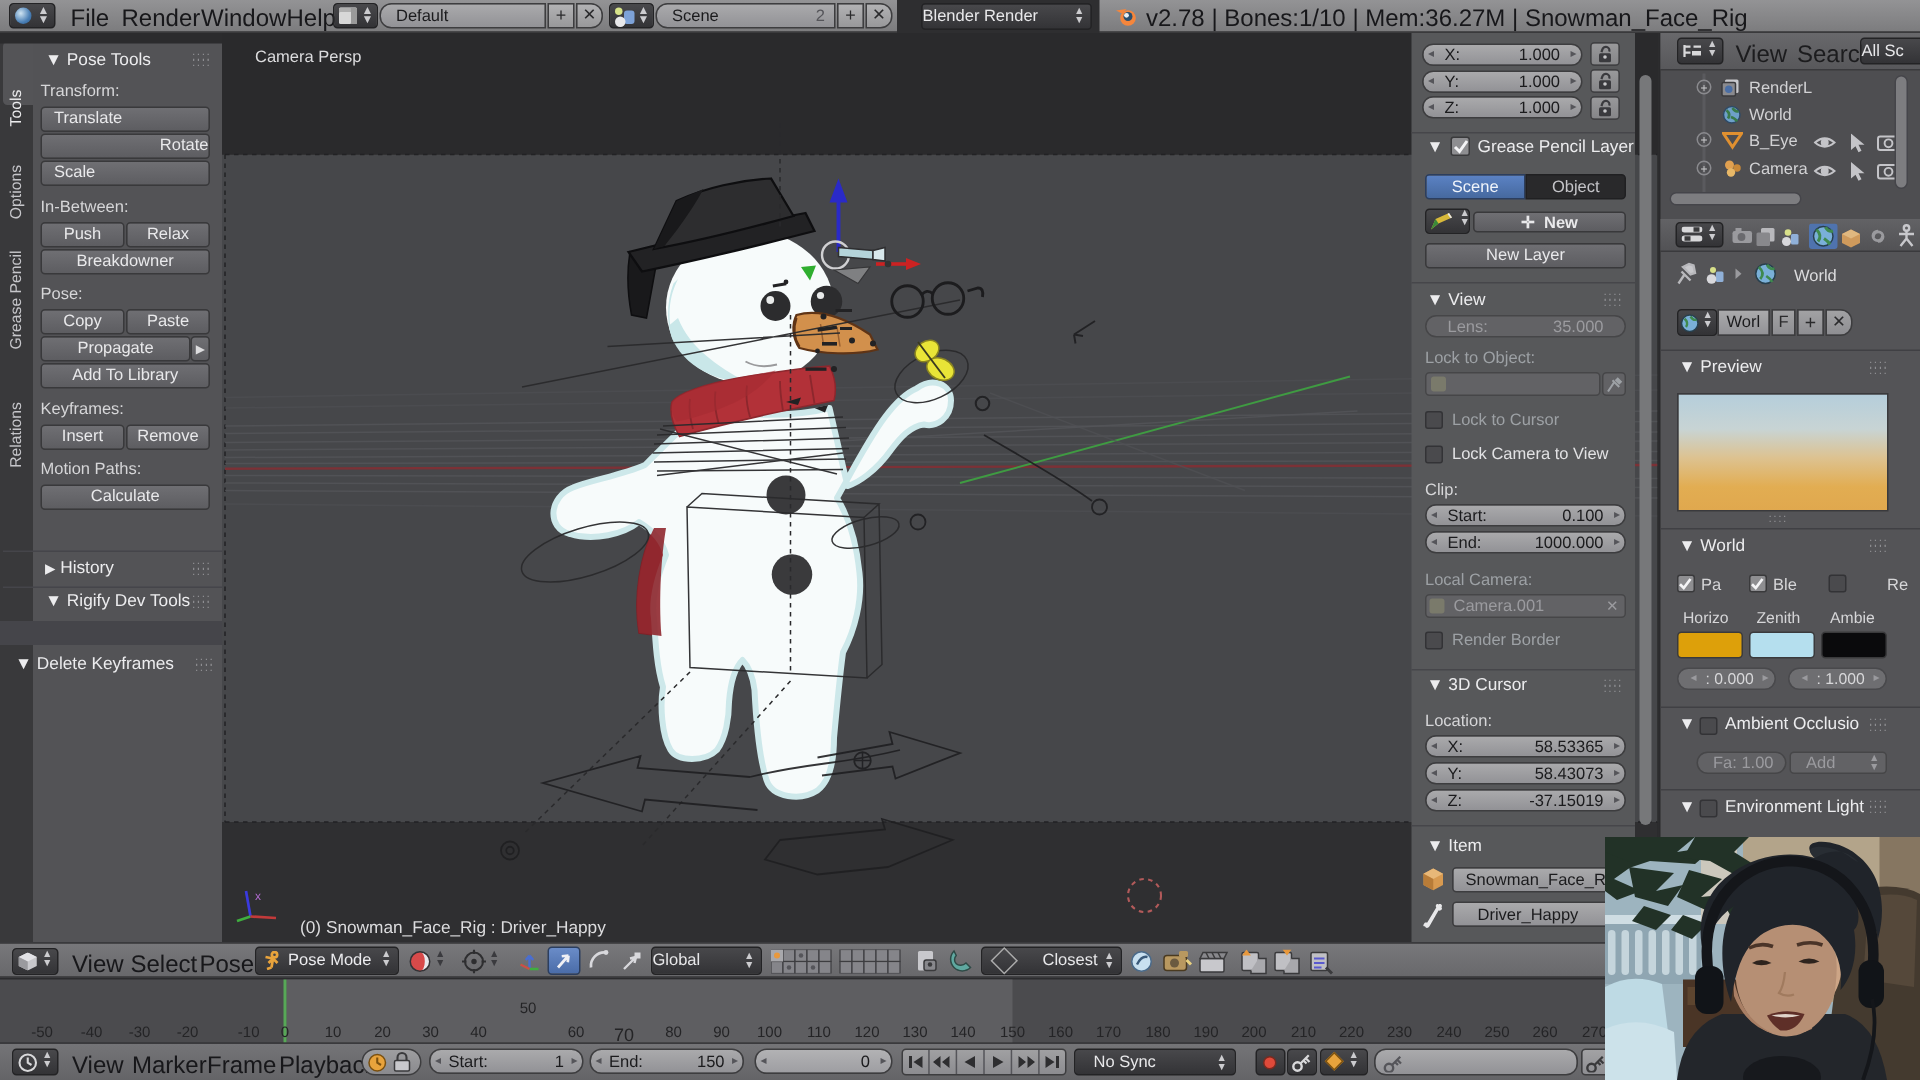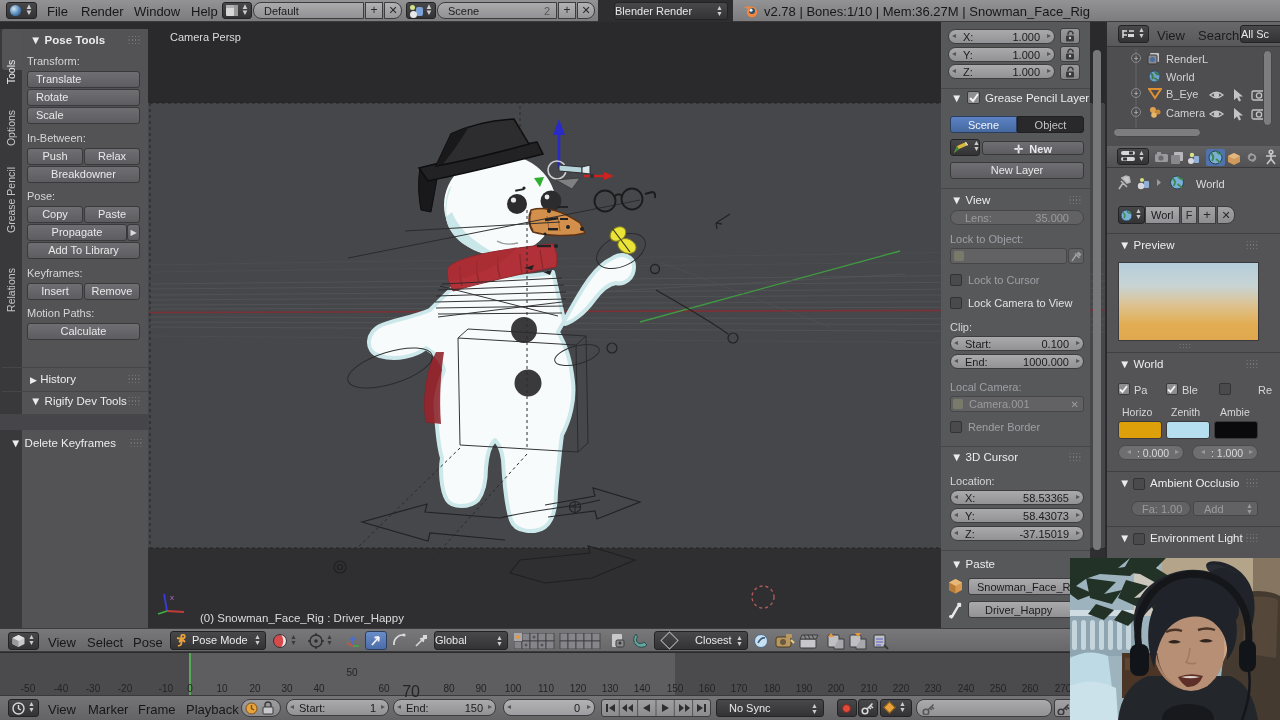--- a/index.html
+++ b/index.html
@@ -2,21 +2,21 @@
 <html><head><meta charset="utf-8"><style>
 html,body{margin:0;padding:0;width:1280px;height:720px;overflow:hidden;background:#2c2c2e;font-family:"Liberation Sans",sans-serif;}
 .ab{position:absolute;box-sizing:border-box;}
 .btn{background:linear-gradient(#6f6f73,#5d5d61);border:1px solid #39393b;border-radius:3px;color:#e9e9eb;font-size:11px;text-align:center;}
 .fld{background:linear-gradient(#aaaaac,#929296);border:1px solid #3d3d3f;border-radius:8px;color:#1b1b1d;font-size:11px;}
 .gfld{background:#626265;border:1px solid #464648;border-radius:8px;color:#9b9b9f;font-size:11px;}
 .hdr{color:#ececee;font-size:11.5px;}
 .lbl{color:#d6d6d8;font-size:11px;}
 .dkbtn{background:linear-gradient(#48484b,#333336);border:1px solid #232325;border-radius:3px;color:#e8e8ea;font-size:11px;}
 .grip{color:#8f8f93;font-size:8px;letter-spacing:1px;line-height:4px;}
-.menu{color:#17171a;font-size:13px;}
+.menu{color:#17171a;font-size:16px;}
 </style></head>
 <body>
 
 <div class="ab" style="left:0;top:0;width:1280px;height:22px;background:linear-gradient(#939395,#7c7c7e);border-bottom:1px solid #3a3a3c;"></div>
 <div class="ab dkbtn" style="left:6px;top:2px;width:31px;height:17px;"></div>
 <div class="ab" style="left:10px;top:5px;width:11px;height:11px;border-radius:50%;background:radial-gradient(circle at 35% 35%,#cfe4f2,#4a7fb5 60%,#2b5a8a);"></div>
 <div class="ab" style="left:25px;top:4px;color:#cccccf;font-size:8px;line-height:6px;">▲<br>▼</div>
 <div class="ab menu" style="left:47px;top:4px;">File</div>
 <div class="ab menu" style="left:81px;top:4px;text-align:right;">Render</div>
 <div class="ab menu" style="left:134px;top:4px;">Window</div>
@@ -211,25 +211,25 @@
 <div class="ab" style="left:0;top:22px;width:148px;height:606px;background:#535356;">
 <div class="ab" style="left:0;top:0;width:22px;height:606px;background:#39393b;"></div>
 <div class="ab" style="left:2px;top:6px;width:20px;height:42px;background:#545457;border-radius:3px 0 0 3px;"></div>
 <div class="ab" style="left:3px;top:4px;width:18px;height:600px;color:#c6c6ca;font-size:10.5px;">
 <div style="position:absolute;top:40px;left:-12px;transform:rotate(-90deg);transform-origin:center;width:40px;text-align:center;color:#ececee;">Tools</div>
 <div style="position:absolute;top:96px;left:-16px;transform:rotate(-90deg);transform-origin:center;width:48px;text-align:center;">Options</div>
 <div style="position:absolute;top:168px;left:-34px;transform:rotate(-90deg);transform-origin:center;width:84px;text-align:center;">Grease Pencil</div>
 <div style="position:absolute;top:258px;left:-22px;transform:rotate(-90deg);transform-origin:center;width:60px;text-align:center;">Relations</div>
 </div>
 <div class="ab" style="left:0;top:0;width:148px;height:7px;background:#2b2b2d;"></div>
-<div class="ab hdr" style="left:30px;top:12px;font-weight:bold;">▼ <span style="font-size:11.5px;">Pose Tools</span></div>
+<div class="ab hdr" style="left:30px;top:12px;">▼ <span style="font-size:11.5px;">Pose Tools</span></div>
 <div class="ab grip" style="left:128px;top:14px;">::::<br>::::</div>
 <div class="ab lbl" style="left:27px;top:33px;">Transform:</div>
 <div class="ab btn" style="left:27px;top:49px;width:113px;height:17px;line-height:15px;text-align:left;padding-left:8px;">Translate</div>
-<div class="ab btn" style="left:27px;top:67px;width:113px;height:17px;line-height:15px;text-align:left;padding-left:8px;">Rotate</div>
+<div class="ab btn" style="left:27px;top:67px;width:113px;height:17px;line-height:15px;text-align:right;padding-left:8px;">Rotate</div>
 <div class="ab btn" style="left:27px;top:85px;width:113px;height:17px;line-height:15px;text-align:left;padding-left:8px;">Scale</div>
 <div class="ab lbl" style="left:27px;top:110px;">In-Between:</div>
 <div class="ab btn" style="left:27px;top:126px;width:56px;height:17px;line-height:15px;">Push</div>
 <div class="ab btn" style="left:84px;top:126px;width:56px;height:17px;line-height:15px;">Relax</div>
 <div class="ab btn" style="left:27px;top:144px;width:113px;height:17px;line-height:15px;">Breakdowner</div>
 <div class="ab lbl" style="left:27px;top:168px;">Pose:</div>
 <div class="ab btn" style="left:27px;top:184px;width:56px;height:17px;line-height:15px;">Copy</div>
 <div class="ab btn" style="left:84px;top:184px;width:56px;height:17px;line-height:15px;">Paste</div>
 <div class="ab btn" style="left:27px;top:202px;width:100px;height:17px;line-height:15px;">Propagate</div>
 <div class="ab btn" style="left:127px;top:202px;width:13px;height:17px;line-height:15px;font-size:8px;color:#dcdcde;">▶</div>
@@ -314,21 +314,21 @@
 <div class="ab" style="left:9px;top:399px;width:12px;height:12px;background:#4a4a4d;border:1px solid #333336;border-radius:2px;"></div>
 <div class="ab" style="left:27px;top:399px;color:#9da1a5;font-size:11px;">Render Border</div>
 <div class="ab" style="left:0;top:424px;width:149px;height:1px;background:#46464a;"></div>
 <div class="ab hdr" style="left:10px;top:429px;">▼ 3D Cursor</div>
 <div class="ab grip" style="left:128px;top:431px;">::::<br>::::</div>
 <div class="ab lbl" style="left:9px;top:453px;">Location:</div>
 <div class="ab fld" style="left:9px;top:468px;width:134px;height:15px;"><span style="margin-left:14px;line-height:14px;">X:</span><span style="position:absolute;right:14px;line-height:14px;">58.53365</span><span style="position:absolute;left:3px;top:1px;color:#55555a;font-size:8px;">◂</span><span style="position:absolute;right:3px;top:1px;color:#55555a;font-size:8px;">▸</span></div>
 <div class="ab fld" style="left:9px;top:486px;width:134px;height:15px;"><span style="margin-left:14px;line-height:14px;">Y:</span><span style="position:absolute;right:14px;line-height:14px;">58.43073</span><span style="position:absolute;left:3px;top:1px;color:#55555a;font-size:8px;">◂</span><span style="position:absolute;right:3px;top:1px;color:#55555a;font-size:8px;">▸</span></div>
 <div class="ab fld" style="left:9px;top:504px;width:134px;height:15px;"><span style="margin-left:14px;line-height:14px;">Z:</span><span style="position:absolute;right:14px;line-height:14px;">-37.15019</span><span style="position:absolute;left:3px;top:1px;color:#55555a;font-size:8px;">◂</span><span style="position:absolute;right:3px;top:1px;color:#55555a;font-size:8px;">▸</span></div>
 <div class="ab" style="left:0;top:528px;width:149px;height:1px;background:#46464a;"></div>
-<div class="ab hdr" style="left:10px;top:536px;">▼ Paste</div>
+<div class="ab hdr" style="left:10px;top:536px;">▼ Item</div>
 <svg class="ab" style="left:6px;top:556px;" width="17" height="17" viewBox="0 0 17 17">
       <path d="M8.5,1 L15,4.5 L15,12 L8.5,15.5 L2,12 L2,4.5 Z" fill="#d89a50"></path>
       <path d="M8.5,1 L15,4.5 L8.5,8 L2,4.5 Z" fill="#e8b878"></path>
       <path d="M8.5,8 L8.5,15.5 L2,12 L2,4.5 Z" fill="#b87c38"></path>
     </svg>
 <div class="ab fld" style="left:27px;top:556px;width:116px;height:17px;border-radius:3px;"><span style="margin-left:8px;line-height:16px;">Snowman_Face_Ri</span></div>
 <svg class="ab" style="left:5px;top:579px;" width="18" height="18" viewBox="0 0 18 18">
       <path d="M4,14 C2.5,15.5 2.5,17 4,16.5 C4.5,18 6,18 7,16.5 L13,6 C14.5,6.5 16,5 15,4 C16,2.5 14.5,1 13,2 C12,1 10.5,2.5 11.5,4 L5.5,14 Z" fill="#e8e8ea"></path>
     </svg>
 <div class="ab fld" style="left:27px;top:579px;width:116px;height:17px;border-radius:3px;"><span style="margin-left:16px;line-height:16px;">Driver_Happy</span></div>
@@ -699,21 +699,21 @@
 <div class="ab" style="left:78px;top:683px;width:30px;text-align:center;color:#242426;font-size:10px;">-30</div>
 <div class="ab" style="left:110px;top:683px;width:30px;text-align:center;color:#242426;font-size:10px;">-20</div>
 <div class="ab" style="left:143px;top:683px;width:30px;text-align:right;color:#242426;font-size:10px;">-10</div>
 <div class="ab" style="left:175px;top:683px;width:30px;text-align:center;color:#242426;font-size:10px;">0</div>
 <div class="ab" style="left:207px;top:683px;width:30px;text-align:center;color:#242426;font-size:10px;">10</div>
 <div class="ab" style="left:240px;top:683px;width:30px;text-align:center;color:#242426;font-size:10px;">20</div>
 <div class="ab" style="left:272px;top:683px;width:30px;text-align:center;color:#242426;font-size:10px;">30</div>
 <div class="ab" style="left:304px;top:683px;width:30px;text-align:center;color:#242426;font-size:10px;">40</div>
 <div class="ab" style="left:337px;top:667px;width:30px;text-align:center;color:#242426;font-size:10px;">50</div>
 <div class="ab" style="left:369px;top:683px;width:30px;text-align:center;color:#242426;font-size:10px;">60</div>
-<div class="ab" style="left:390px;top:683px;width:30px;text-align:right;color:#242426;font-size:16px;">70</div>
+<div class="ab" style="left:401px;top:683px;width:30px;text-align:center;color:#242426;font-size:12px;">70</div>
 <div class="ab" style="left:434px;top:683px;width:30px;text-align:center;color:#242426;font-size:10px;">80</div>
 <div class="ab" style="left:466px;top:683px;width:30px;text-align:center;color:#242426;font-size:10px;">90</div>
 <div class="ab" style="left:498px;top:683px;width:30px;text-align:center;color:#242426;font-size:10px;">100</div>
 <div class="ab" style="left:531px;top:683px;width:30px;text-align:center;color:#242426;font-size:10px;">110</div>
 <div class="ab" style="left:563px;top:683px;width:30px;text-align:center;color:#242426;font-size:10px;">120</div>
 <div class="ab" style="left:595px;top:683px;width:30px;text-align:center;color:#242426;font-size:10px;">130</div>
 <div class="ab" style="left:627px;top:683px;width:30px;text-align:center;color:#242426;font-size:10px;">140</div>
 <div class="ab" style="left:660px;top:683px;width:30px;text-align:center;color:#242426;font-size:10px;">150</div>
 <div class="ab" style="left:692px;top:683px;width:30px;text-align:center;color:#242426;font-size:10px;">160</div>
 <div class="ab" style="left:724px;top:683px;width:30px;text-align:center;color:#242426;font-size:10px;">170</div>

